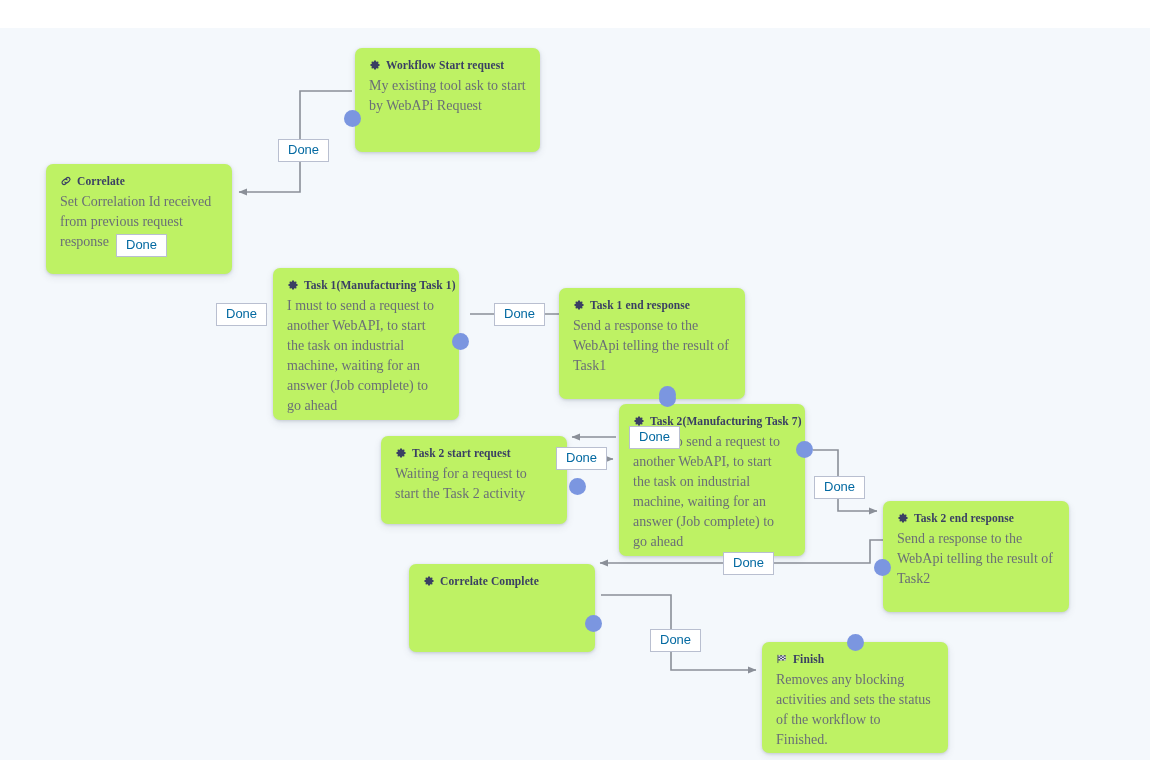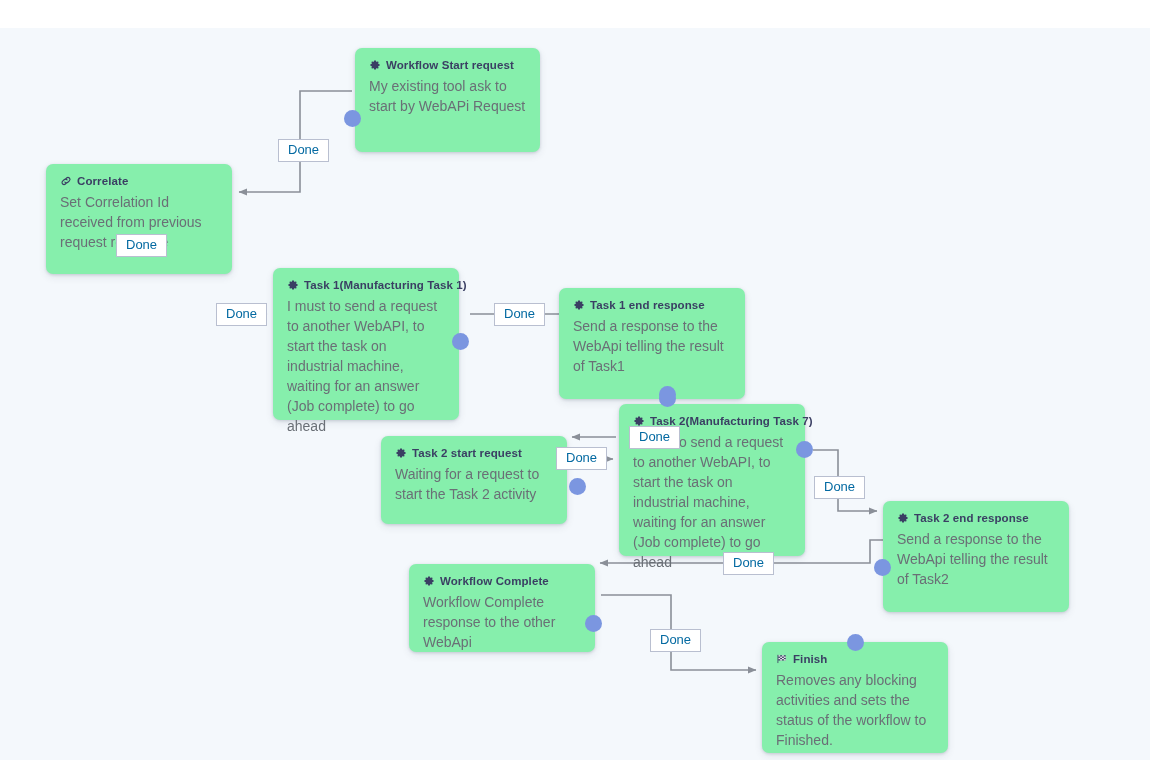--- a/index.html
+++ b/index.html
@@ -17,24 +17,25 @@
   }
   #canvas {
     position: absolute; left: 0; top: 28px; width: 1150px; height: 732px;
     background: #f4f8fc;
     overflow: hidden;
   }
   #edges { position: absolute; left: 0; top: 0; width: 1150px; height: 732px; }
 
   .node {
     position: absolute;
-    background: #86efac;
+    background: #bef264;
     border-radius: 7px;
     box-shadow: 0 1px 3px rgba(30,40,70,0.17), 0 3px 9px rgba(30,40,70,0.09);
     padding: 11px 14px 13px 14px;
+    font-family: Liberation Serif, serif;
   }
   .node-header {
     display: flex; align-items: center; gap: 5px;
     font-size: 11.5px; font-weight: bold; color: #3a3f63;
     letter-spacing: 0.1px;
     margin-bottom: 5px;
     white-space: nowrap;
   }
   .node-icon { display: inline-flex; width: 12px; height: 12px; align-items: center; justify-content: center; color: #3a3f63; flex: 0 0 auto; }
   .node-icon svg { display: block; }
@@ -201,23 +202,22 @@
     <div class="port" style="left:874px; top:531px;"></div>
 
     <div class="node" style="left:409px; top:536px; width:186px; height:88px;">
       <div class="node-header">
         <span class="node-icon">
           <svg viewBox="0 0 16 16" width="12" height="12">
               <path fill="currentColor" d="M8 5.2a2.8 2.8 0 100 5.6 2.8 2.8 0 000-5.6zm0 4.2a1.4 1.4 0 110-2.8 1.4 1.4 0 010 2.8z"></path>
               <path fill="currentColor" d="M14 6.8l-1.4-.25a4.9 4.9 0 00-.5-1.2l.82-1.17-1.1-1.1-1.17.82a4.9 4.9 0 00-1.2-.5L9.2 2H6.8l-.25 1.4a4.9 4.9 0 00-1.2.5l-1.17-.82-1.1 1.1.82 1.17a4.9 4.9 0 00-.5 1.2L2 6.8v2.4l1.4.25c.12.42.29.82.5 1.2l-.82 1.17 1.1 1.1 1.17-.82c.38.21.78.38 1.2.5L6.8 14h2.4l.25-1.4c.42-.12.82-.29 1.2-.5l1.17.82 1.1-1.1-.82-1.17c.21-.38.38-.78.5-1.2L14 9.2V6.8z"></path>
             </svg>
         </span>
-        <span>Workflow Complete</span>
-      </div>
-      <div class="node-body">Workflow Complete response to the other WebApi</div>
+        <span>Correlate Complete</span>
+      </div>
     </div>
     <div class="port" style="left:585px; top:587px;"></div>
 
     <div class="node" style="left:762px; top:614px; width:186px; height:111px;">
       <div class="node-header">
         <span class="node-icon">
           <svg viewBox="0 0 16 16" width="12" height="12">
             <rect x="3" y="3" width="10" height="7" fill="currentColor"></rect>
             <rect x="3" y="3" width="2.5" height="1.75" fill="#f4f4f4"></rect>
             <rect x="8" y="3" width="2.5" height="1.75" fill="#f4f4f4"></rect>

